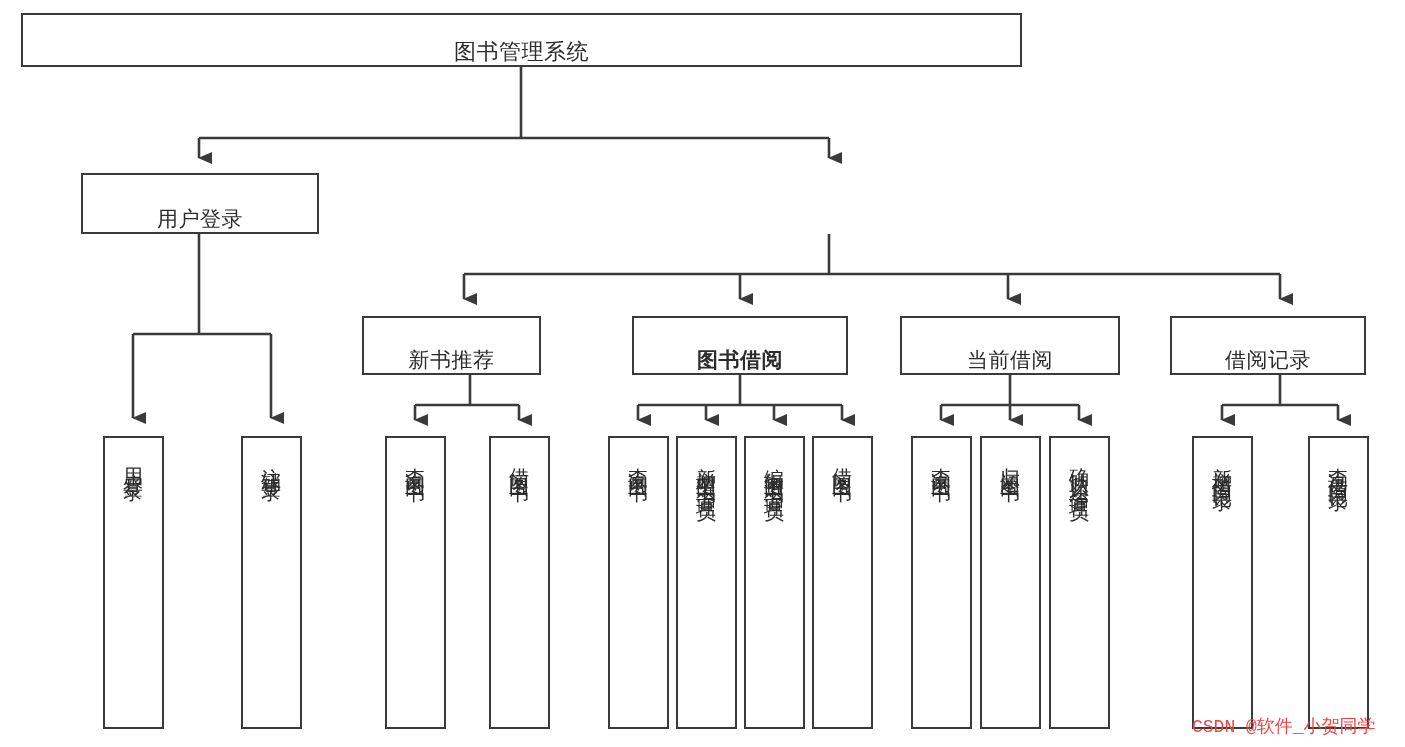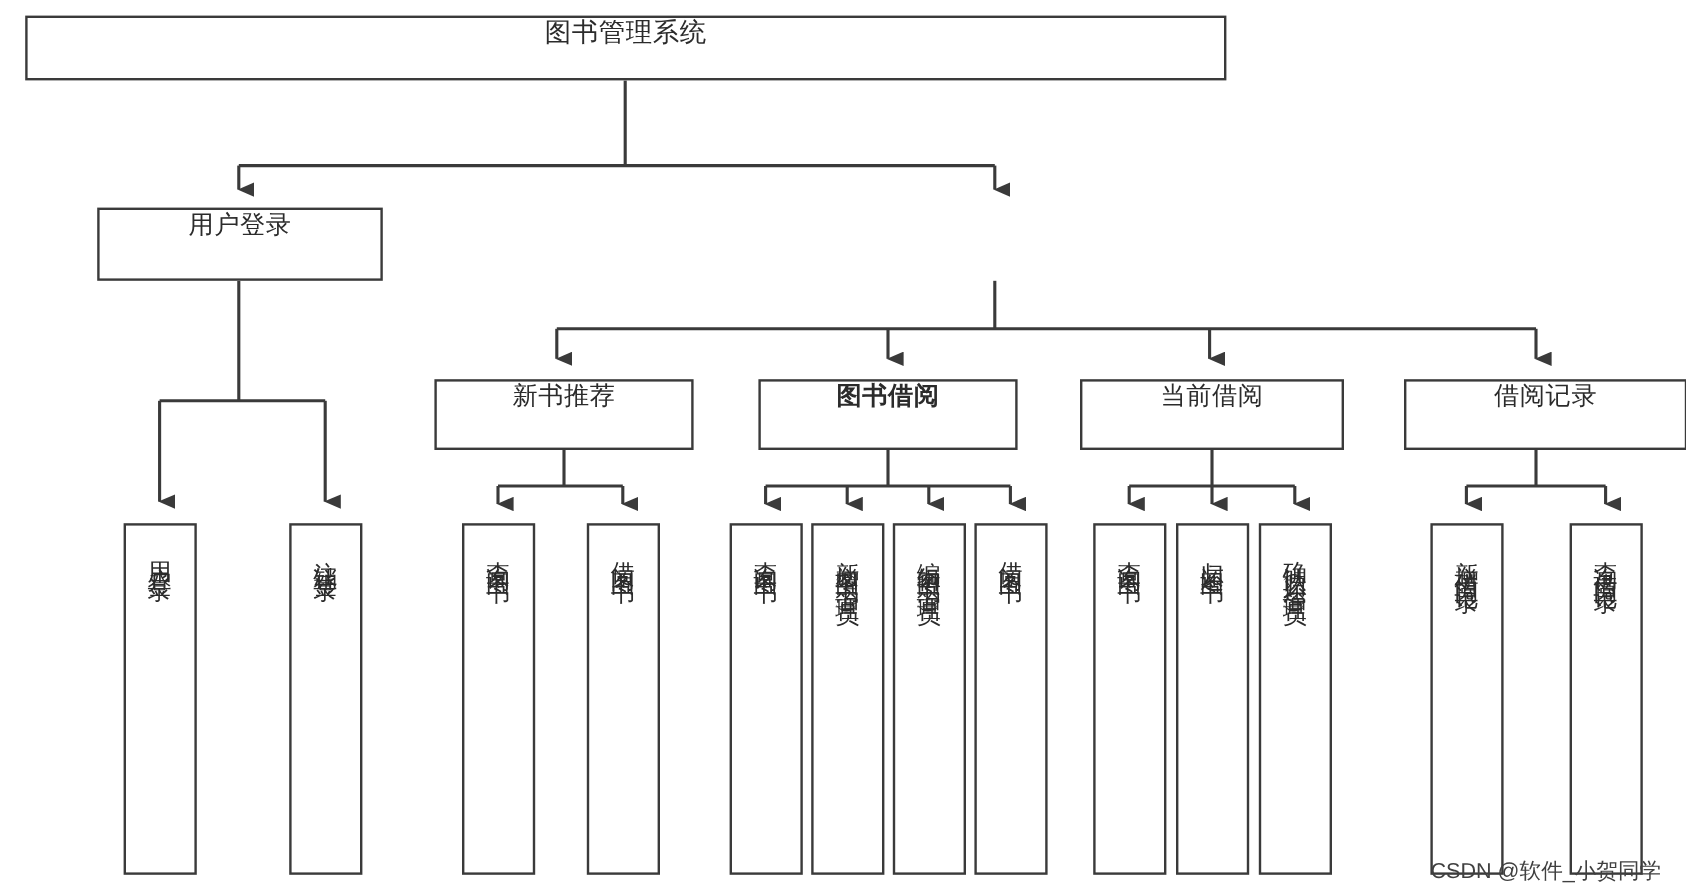--- a/index.html
+++ b/index.html
@@ -25,21 +25,21 @@
     width: 1405px;
     height: 747px;
     pointer-events: none;
   }
   .node {
     position: absolute;
     box-sizing: border-box;
     border: 2.5px solid #3a3a3a;
     background: #ffffff;
     display: flex;
-    align-items: flex-start;
+    align-items: flex-end;
     justify-content: center;
     color: #2b2b2b;
     z-index: 2;
   }
   .node .lbl {
     display: block;
     text-align: center;
     line-height: 1.18;
     letter-spacing: 0.5px;
   }
@@ -56,25 +56,25 @@
   }
   .node.vert .lbl {
     writing-mode: vertical-rl;
     text-orientation: upright;
     font-size: 20px;
     letter-spacing: 5px;
     line-height: 1;
   }
   .watermark {
     position: absolute;
-    color: #404040;
+    color: #ef4444;
     font-size: 18px;
     white-space: nowrap;
     z-index: 5;
-    font-family: Liberation Sans, sans-serif;
+    font-family: Liberation Mono, monospace;
   }
 </style>
 </head>
 <body>
 
 <div id="stage">
 
   <svg id="wires" viewBox="0 0 1405 747" xmlns="http://www.w3.org/2000/svg">
     <defs>
       <marker id="arrow" viewBox="0 0 12 14" refX="6" refY="13" markerWidth="12" markerHeight="14" orient="auto-start-reverse" markerUnits="userSpaceOnUse">
@@ -126,30 +126,30 @@
   </svg>
 
   <div class="node root horiz" style="left:21px; top:13px; width:1001px; height:54px;">
     <span class="lbl">图书管理系统</span>
   </div>
 
   <div class="node horiz" style="left:81px; top:173px; width:238px; height:61px;">
     <span class="lbl">用户登录</span>
   </div>
 
-  <div class="node horiz" style="left:362px; top:316px; width:216px; height:59px;">
+  <div class="node horiz" style="left:362px; top:316px; width:179px; height:59px;">
     <span class="lbl">新书推荐</span>
   </div>
   <div class="node horiz" style="left:632px; top:316px; width:216px; height:59px;font-weight:bold;">
     <span class="lbl">图书借阅</span>
   </div>
   <div class="node horiz" style="left:900px; top:316px; width:220px; height:59px;">
     <span class="lbl">当前借阅</span>
   </div>
-  <div class="node horiz" style="left:1170px; top:316px; width:236px; height:59px;">
+  <div class="node horiz" style="left:1170px; top:316px; width:196px; height:59px;">
     <span class="lbl">借阅记录</span>
   </div>
 
   <div class="node vert" style="left:103px; top:436px; width:61px; height:293px;">
     <span class="lbl">用户登录</span>
   </div>
   <div class="node vert" style="left:241px; top:436px; width:61px; height:293px;">
     <span class="lbl">注销登录</span>
   </div>
 

